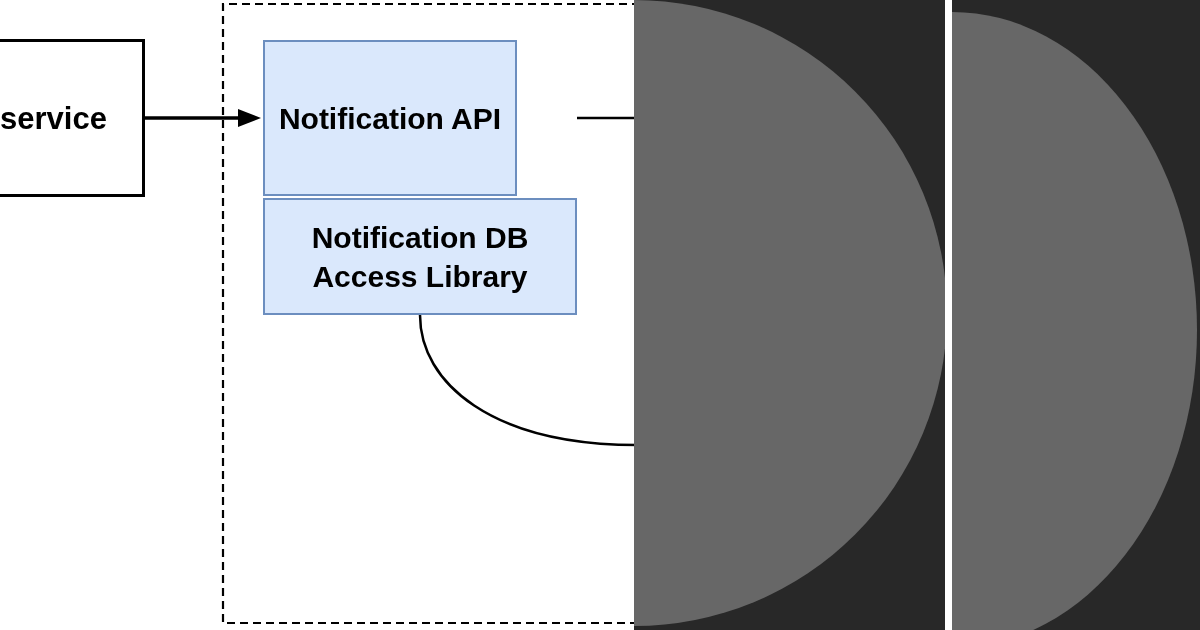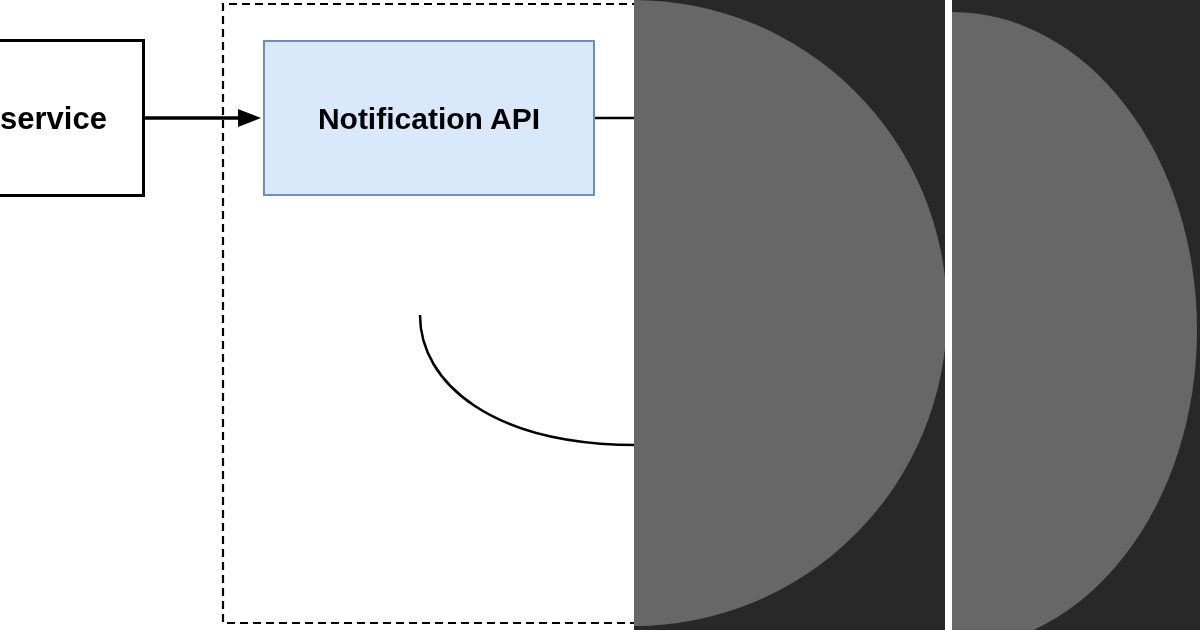--- a/index.html
+++ b/index.html
@@ -36,21 +36,21 @@
     height: 158px;
     background: #ffffff;
     border: 3px solid var(--line, #000);
     justify-content: flex-start;
     padding-left: 155px;
     font-size: 31px;
   }
   #api-box {
     left: 263px;
     top: 40px;
-    width: 332px;
+    width: 254px;
     height: 156px;
     background: var(--node-fill, #dae8fc);
     border: 2px solid var(--node-stroke, #6c8ebf);
     align-items: center;
   }
   #db-box {
     left: 263px;
     top: 198px;
     width: 314px;
     height: 117px;
@@ -114,20 +114,23 @@
   </svg>
 
   <div class="node" id="service-box">
     <span>service</span>
   </div>
 
   <div class="node" id="api-box">
     <span>Notification API</span>
   </div>
 
+  <div class="node" id="db-box">
+    <span class="wrap-label">Notification DB Access Library</span>
+  </div>
 
   <div class="dark-panel" id="panel-left">
     <div class="panel-circle" id="circle-left"></div>
   </div>
   <div class="dark-panel" id="panel-right">
     <div class="panel-circle" id="circle-right"></div>
   </div>
 
 </div>
 

